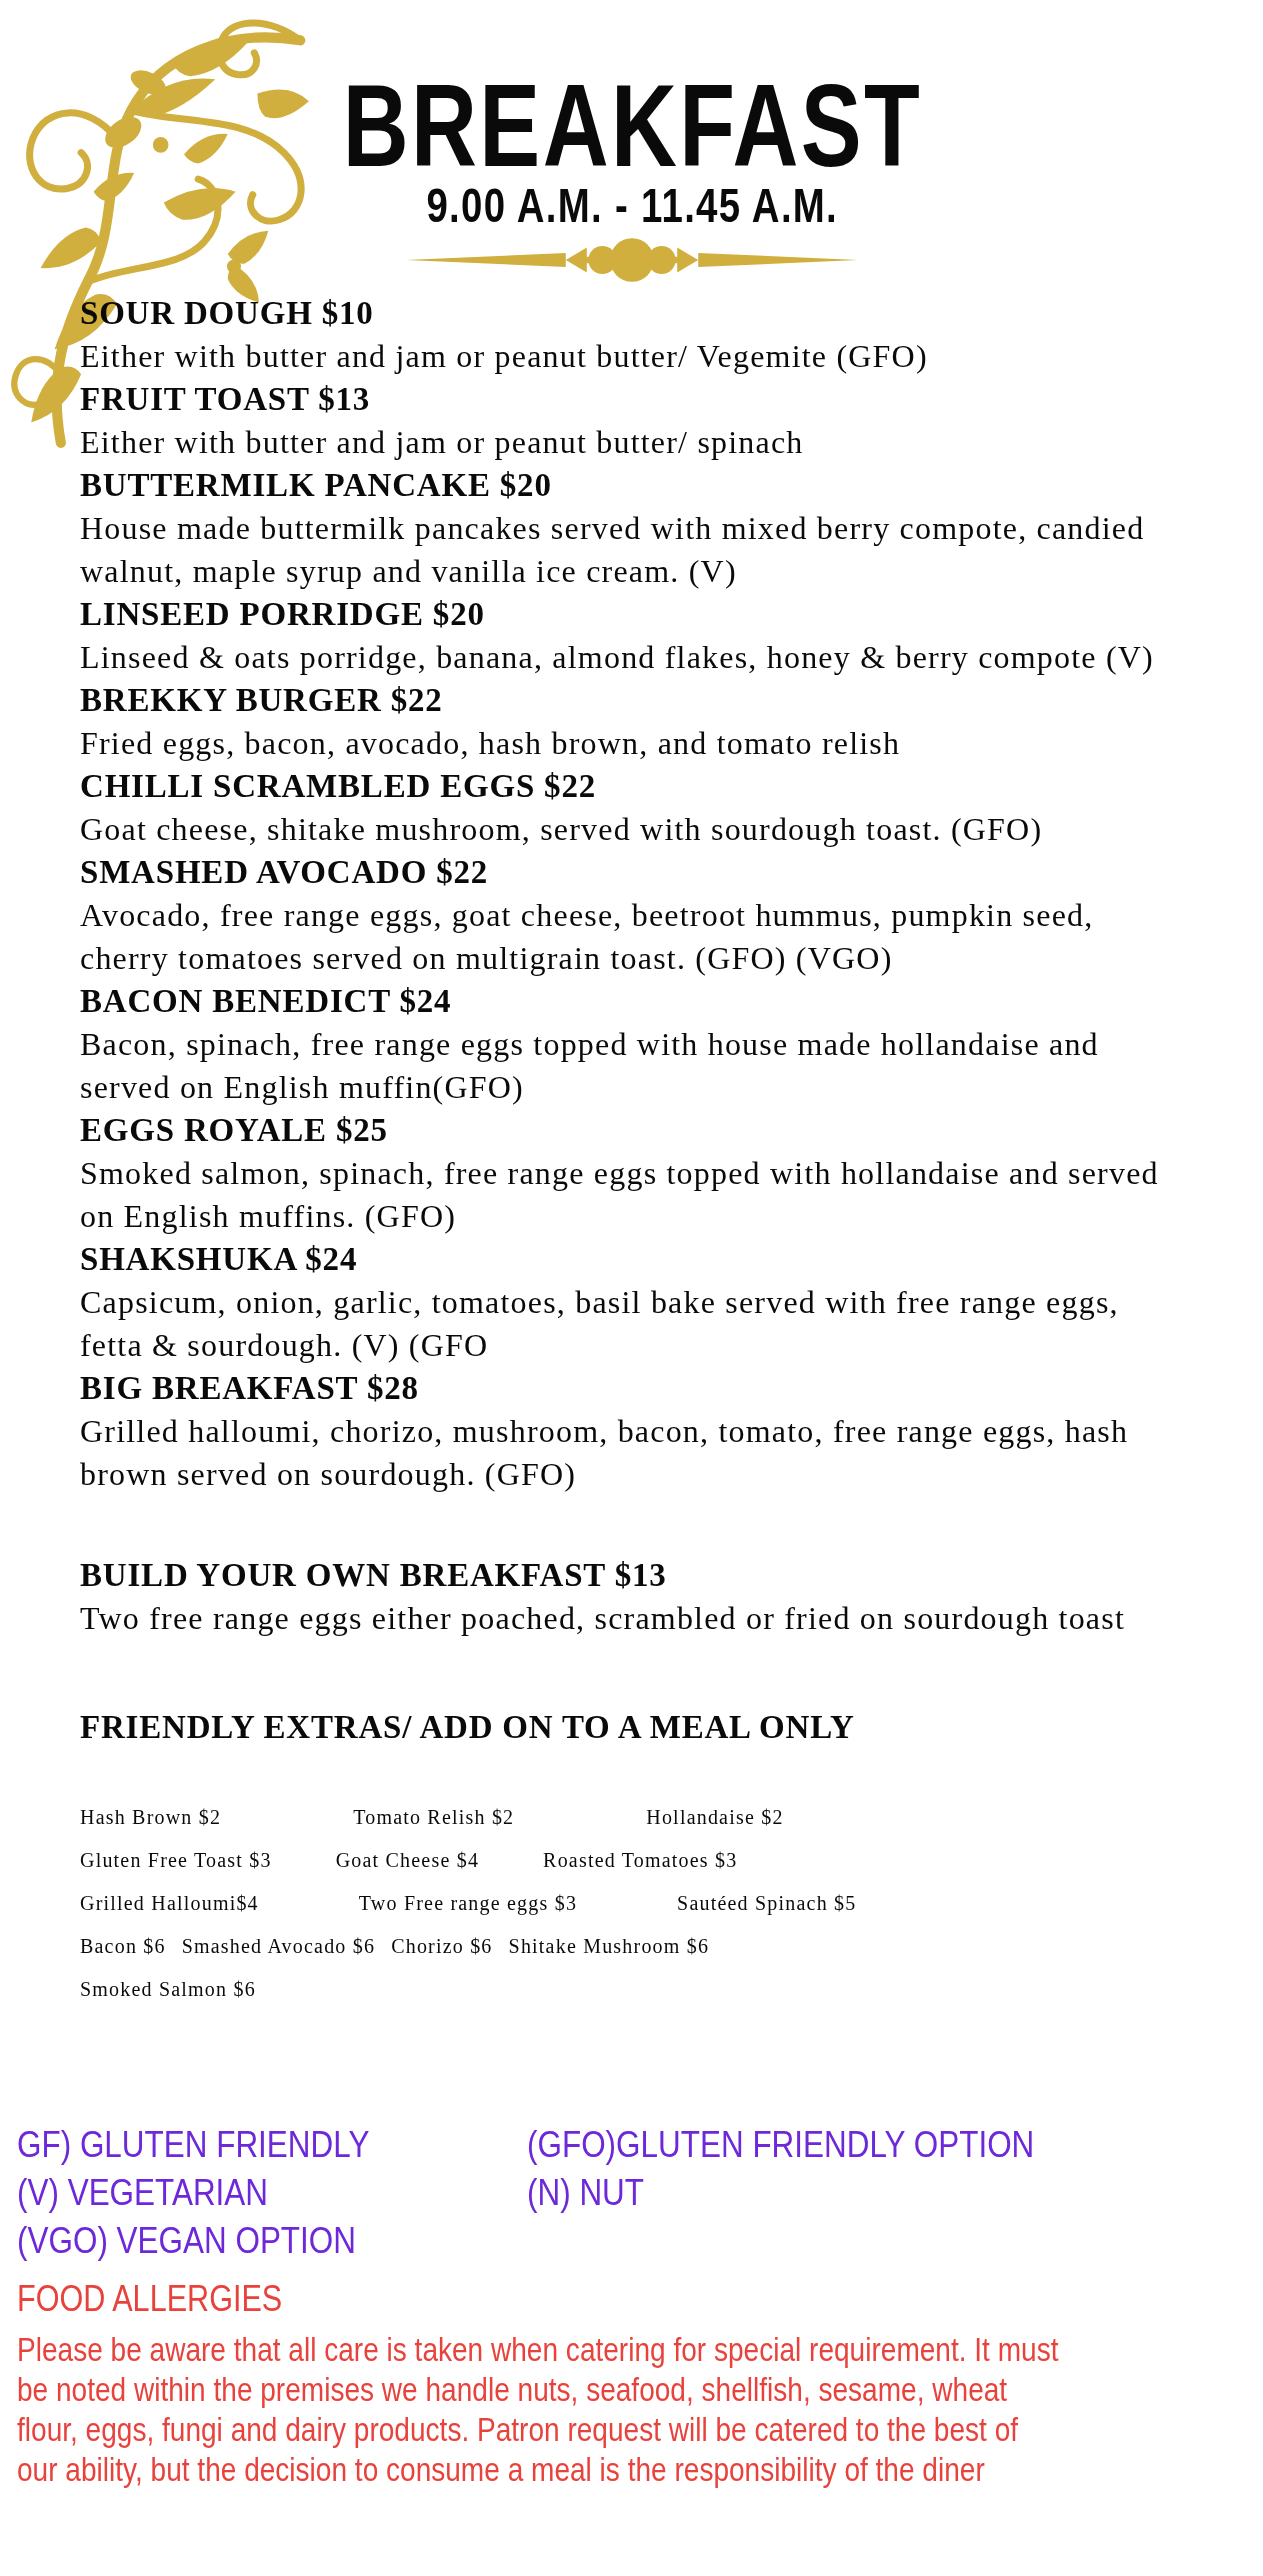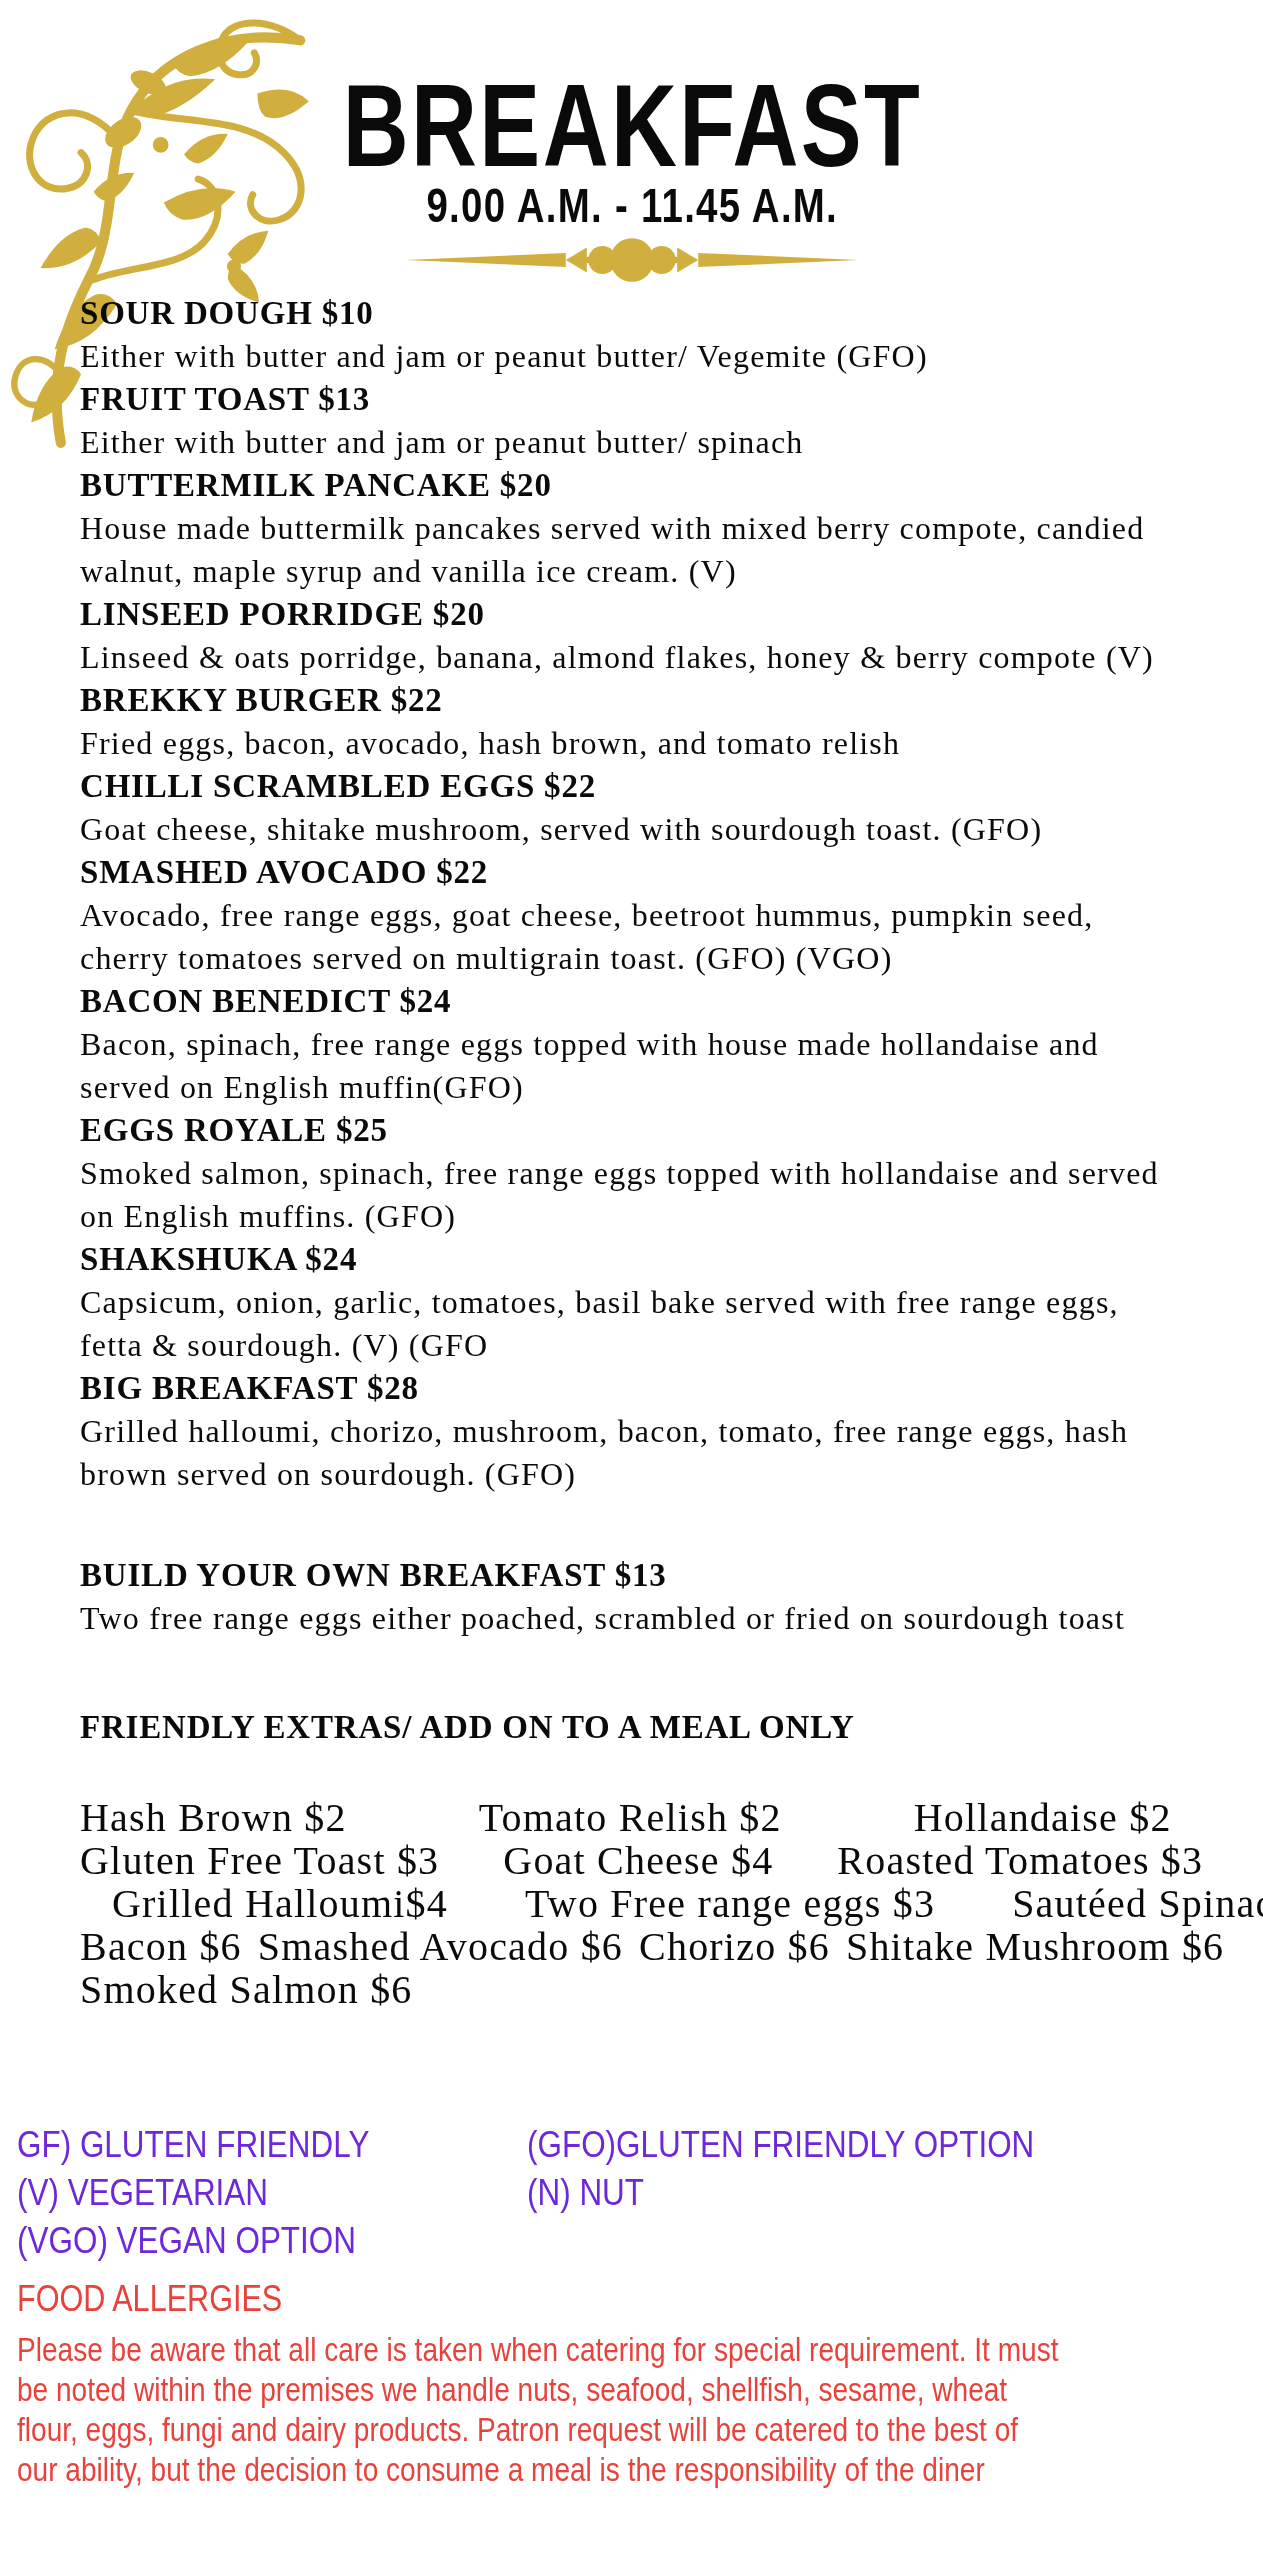--- a/index.html
+++ b/index.html
@@ -29,25 +29,25 @@
     margin:0;font-size:33px;font-weight:bold;line-height:43px;letter-spacing:0.8px;
     white-space:pre-line;
   }
   .item-desc{
     margin:0;font-size:32px;font-weight:normal;line-height:43px;letter-spacing:1.2px;
     white-space:pre-line;
   }
   .gap-byo{margin-top:58px;}
   .gap-extras-heading{margin-top:66px;}
   .extras-rows{margin-top:47px;}
-  .extras-row{display:flex;line-height:43px;font-size:40px;letter-spacing:1.2px;}
+  .extras-row{display:flex;line-height:43px;font-size:20px;letter-spacing:1.2px;}
   .extras-row span{white-space:pre;}
   .row1{gap:132px;}
   .row2{gap:64px;}
-  .row3{gap:77px;margin-left:32px;}
+  .row3{gap:100px;}
   .row4{gap:16px;}
   
   .legend{
     position:absolute;left:17px;top:2121px;
     display:grid;grid-template-columns:510px auto;grid-auto-rows:48px;
     font-family:"Liberation Sans", sans-serif;font-size:37px;color:#6d28d9;
   }
   .legend span{display:inline-block;transform:scaleX(0.85);transform-origin:left center;white-space:nowrap;line-height:48px;}
   .allergies{position:absolute;left:17px;top:2275px;width:1239px;}
   .allergies-heading{

